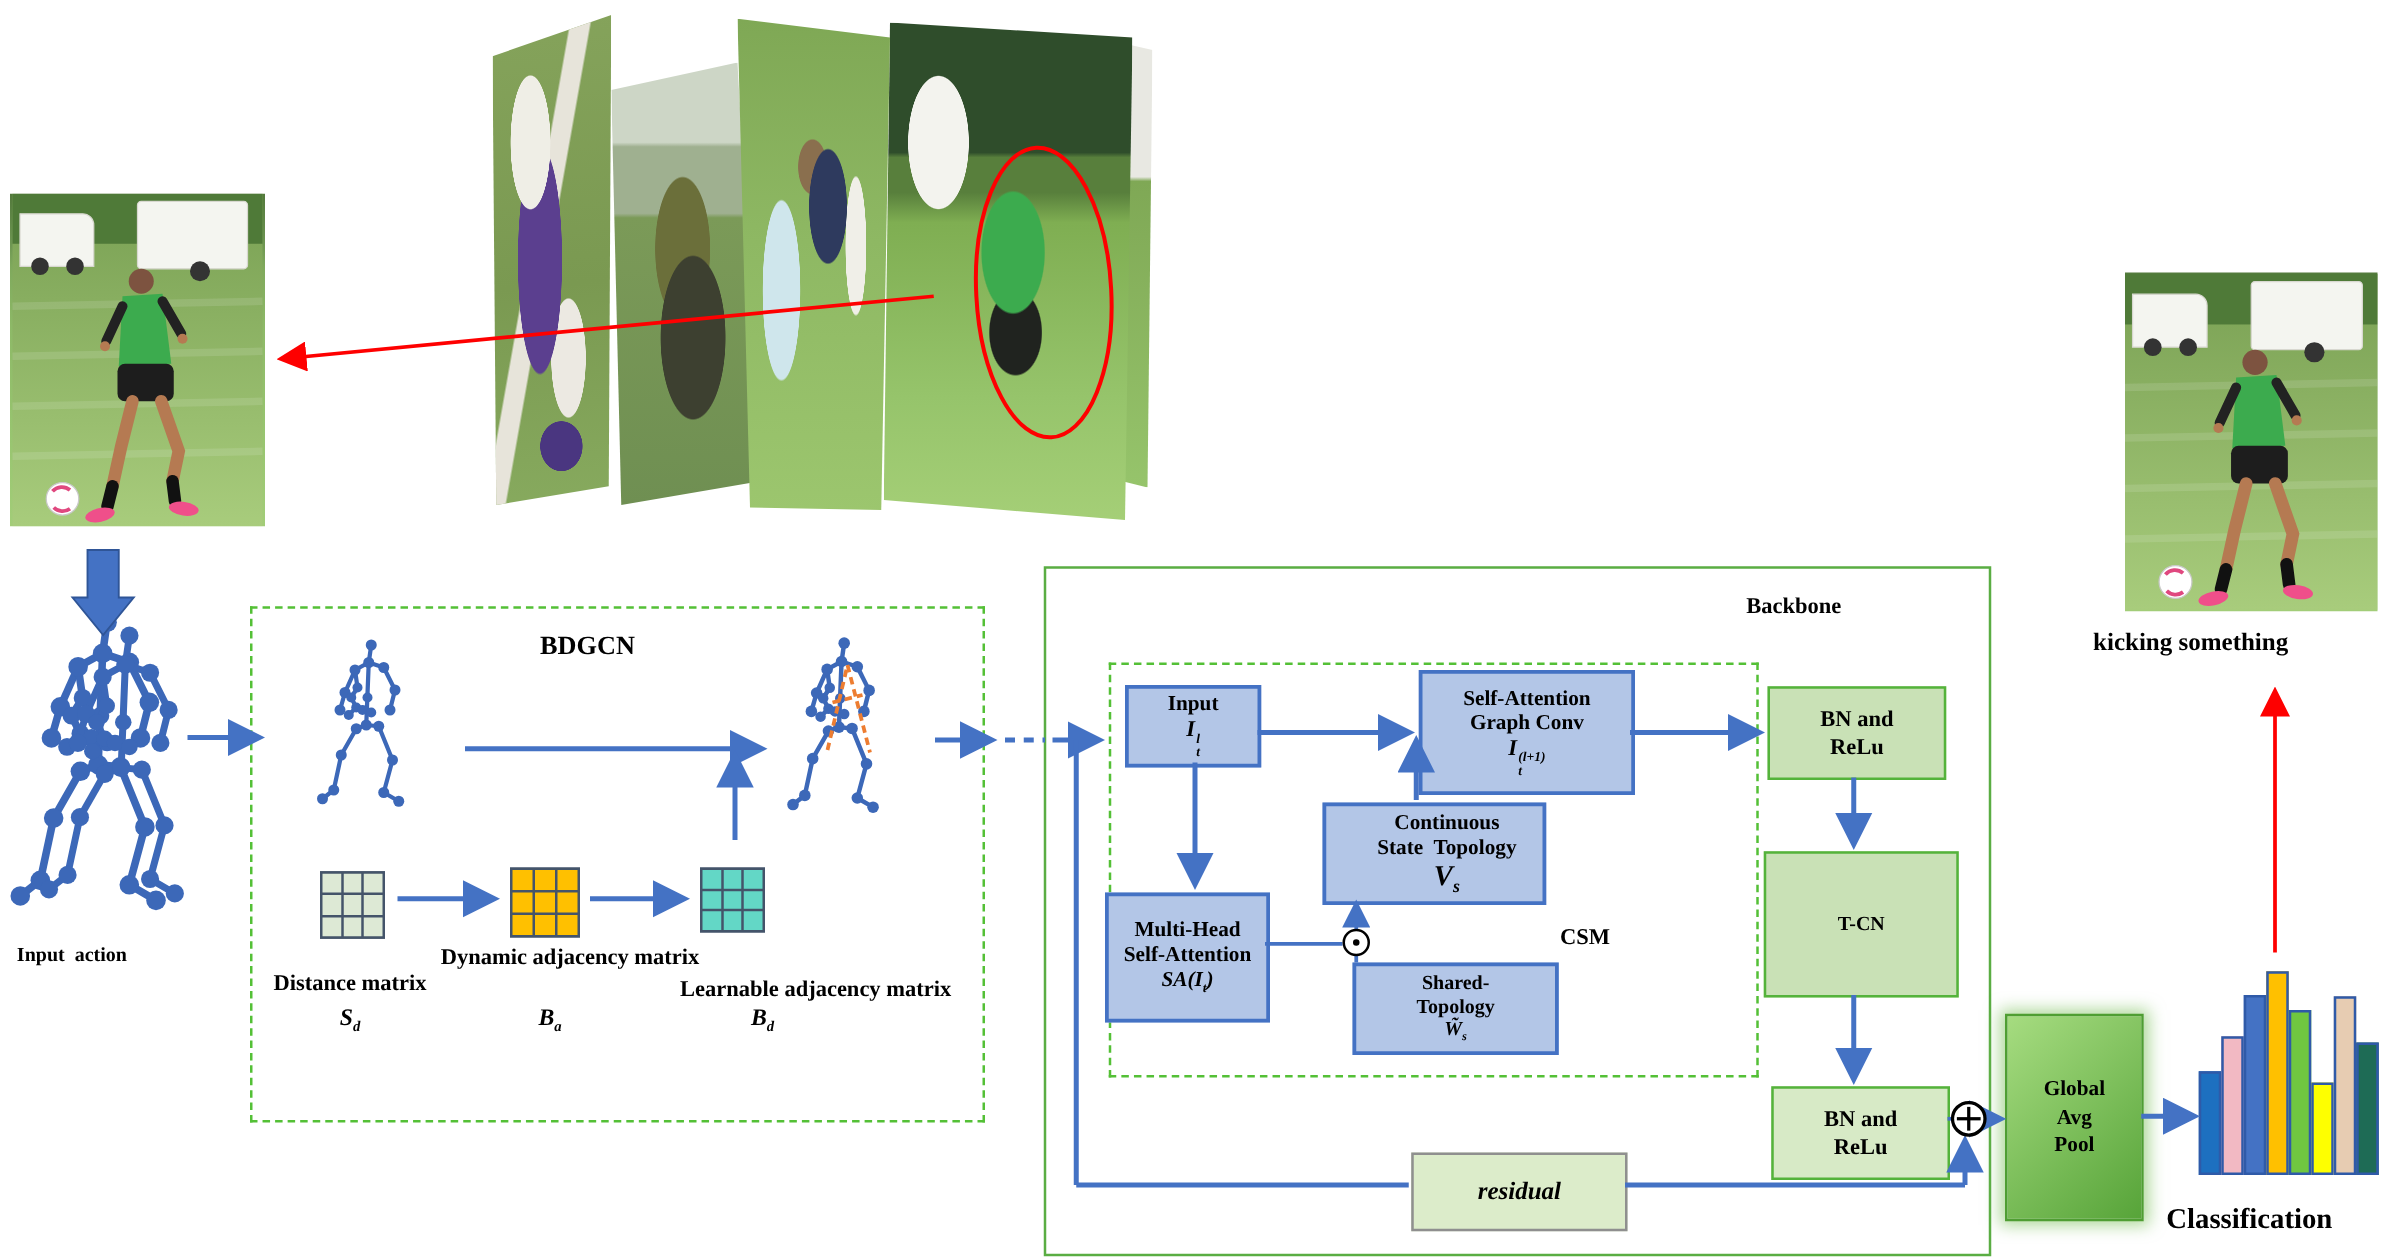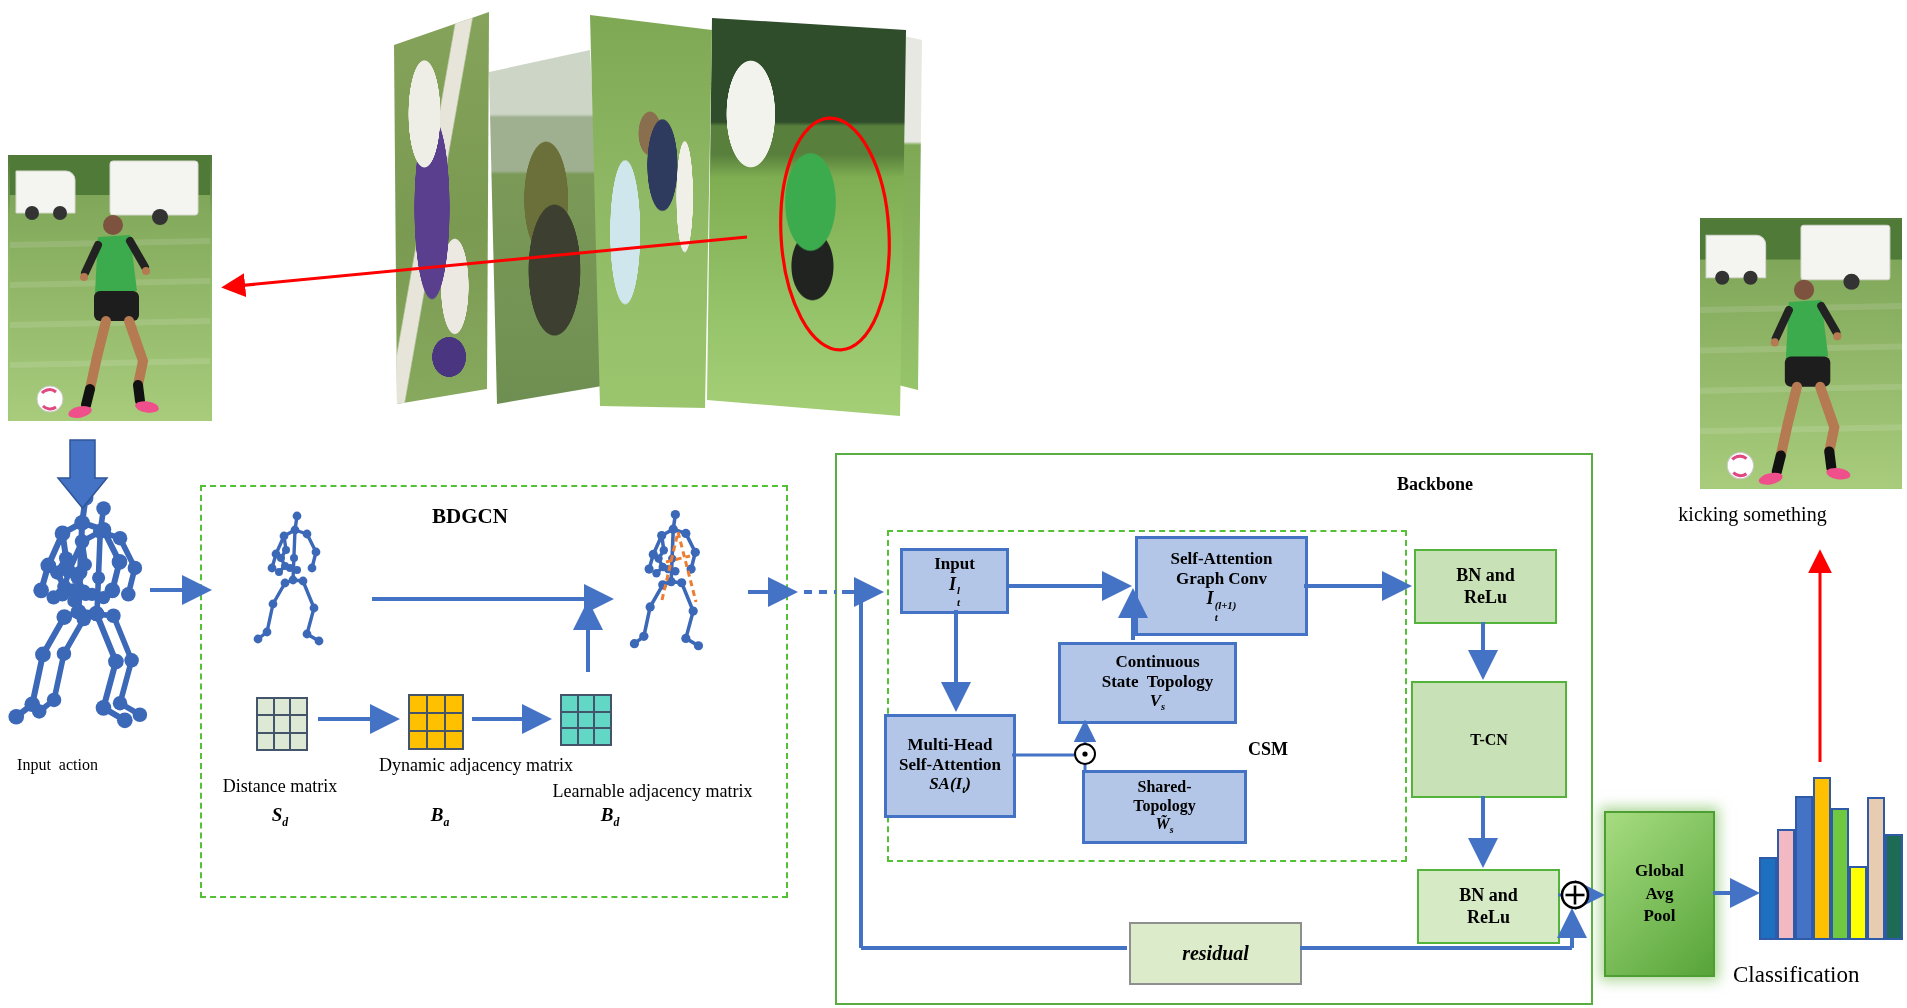--- a/index.html
+++ b/index.html
@@ -1,20 +1,20 @@
 <!DOCTYPE html>
 <html><head>
 <meta charset="utf-8">
 <style>
   html,body{margin:0;padding:0;background:#fff;}
   .canvas{position:relative;width:1907px;height:1008px;background:#ffffff;overflow:hidden;
           font-family:"Liberation Serif","DejaVu Serif",serif;color:#000;}
   .abs{position:absolute;}
   .ctr{display:flex;flex-direction:column;align-items:center;justify-content:center;text-align:center;}
-  .bold{font-weight:normal;}
+  .bold{font-weight:bold;}
   
   .photo{background:linear-gradient(180deg,#53793c 0,#6b9350 14%,#7fa95c 22%,#8db967 40%,#97c46f 70%,#a2cd78 100%);}
   
   .frame{position:absolute;}
   .f1{background:
       radial-gradient(closest-side at 32% 26%,#efeee6 0 52%,transparent 53%),
       radial-gradient(closest-side at 40% 50%,#5b3f8f 0 46%,transparent 47%),
       radial-gradient(closest-side at 64% 70%,#ece9e2 0 40%,transparent 41%),
       radial-gradient(closest-side at 58% 88%,#4a3680 0 42%,transparent 43%),
       linear-gradient(100deg,transparent 38%,#e7e4da 39% 48%,transparent 49%),
@@ -116,21 +116,21 @@
       <div class="mcell"></div>
       <div class="mcell"></div>
       <div class="mcell"></div>
       <div class="mcell"></div>
       <div class="mcell"></div>
       <div class="mcell"></div>
       <div class="mcell"></div>
     </div>
 
   <div class="abs bold" style="left:190px;top:776px;width:180px;text-align:center;font-size:18px;z-index:5;">Distance matrix</div>
-  <div class="abs bold" style="left:350px;top:755px;width:252px;text-align:center;font-size:18px;z-index:5;">Dynamic adjacency matrix</div>
+  <div class="abs bold" style="left:330px;top:755px;width:252px;text-align:center;font-size:18px;z-index:5;">Dynamic adjacency matrix</div>
   <div class="abs bold" style="left:520px;top:781px;width:265px;text-align:center;font-size:18px;z-index:5;">Learnable adjacency matrix</div>
 
   <div class="abs math" style="left:200px;top:804px;width:160px;text-align:center;font-size:19px;z-index:5;">
     <span>S</span><sub>d</sub>
   </div>
   <div class="abs math" style="left:360px;top:804px;width:160px;text-align:center;font-size:19px;z-index:5;">
     <span>B</span><sub>a</sub>
   </div>
   <div class="abs math" style="left:530px;top:804px;width:160px;text-align:center;font-size:19px;z-index:5;">
     <span>B</span><sub>d</sub>
@@ -149,21 +149,21 @@
     <span>Graph Conv</span>
     <span class="math" style="font-size:18px;"><span>I</span><span class="stack">
           <span>(l+1)</span>
           <span>t</span>
         </span></span>
   </div>
 
   <div class="abs ctr bluebox" style="left:1058px;top:642px;width:153px;height:76px;z-index:5;padding-left:20px;">
     <span>Continuous</span>
     <span class="pre2">State  Topology</span>
-    <span class="math" style="font-size:17px;"><span>V</span><sub>s</sub></span>
+    <span class="math" style="font-size:23px;"><span>V</span><sub>s</sub></span>
   </div>
 
   <div class="abs ctr bluebox" style="left:884px;top:714px;width:126px;height:98px;z-index:5;">
     <span>Multi-Head</span>
     <span>Self-Attention</span>
     <span class="math" style="font-size:17px;"><span>SA(</span><span>I</span><sub>t</sub><span>)</span></span>
   </div>
 
   <div class="abs ctr bluebox" style="left:1082px;top:770px;width:159px;height:68px;z-index:5;font-size:16px;justify-content:center;">
     <span>Shared-</span>

